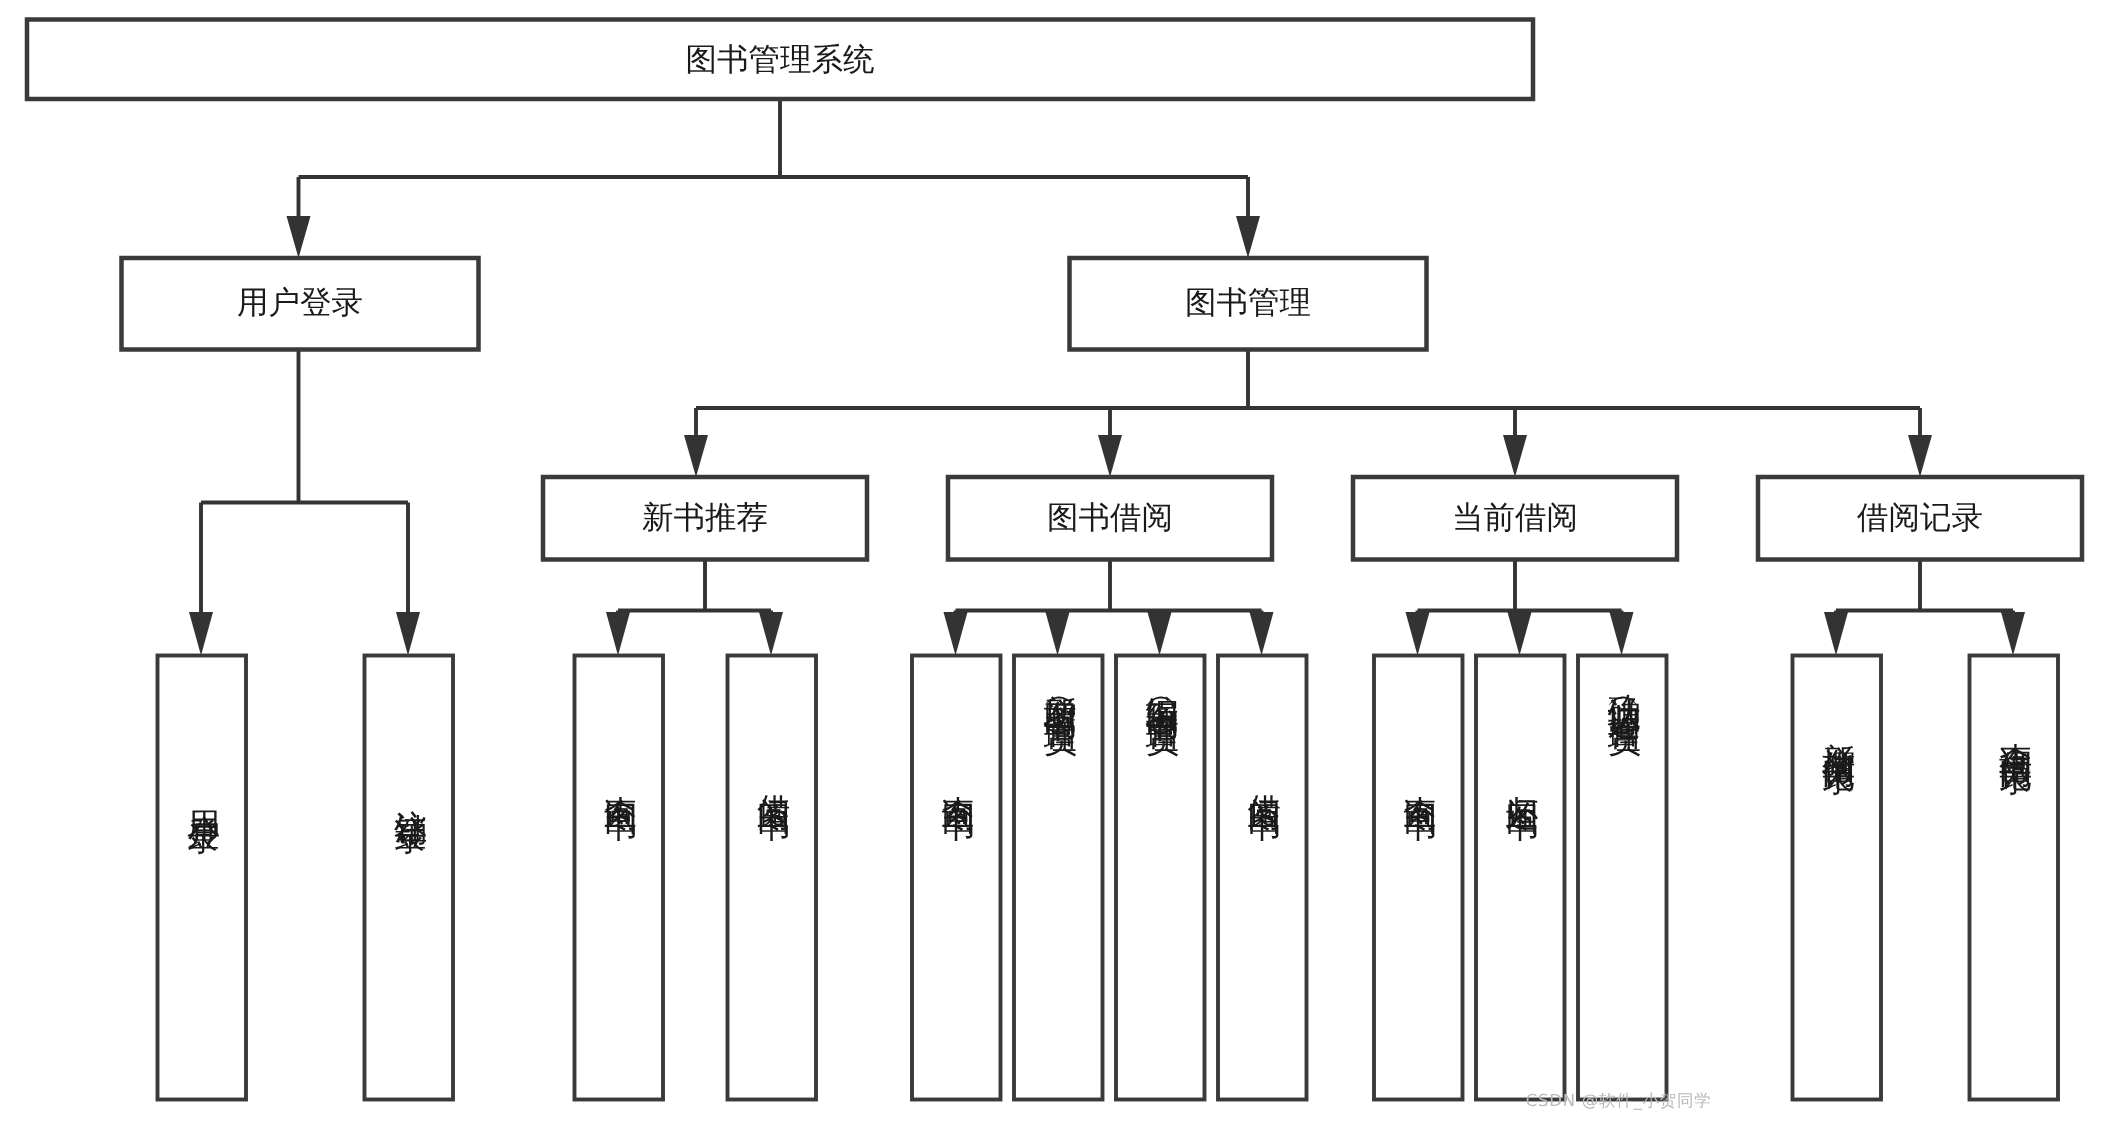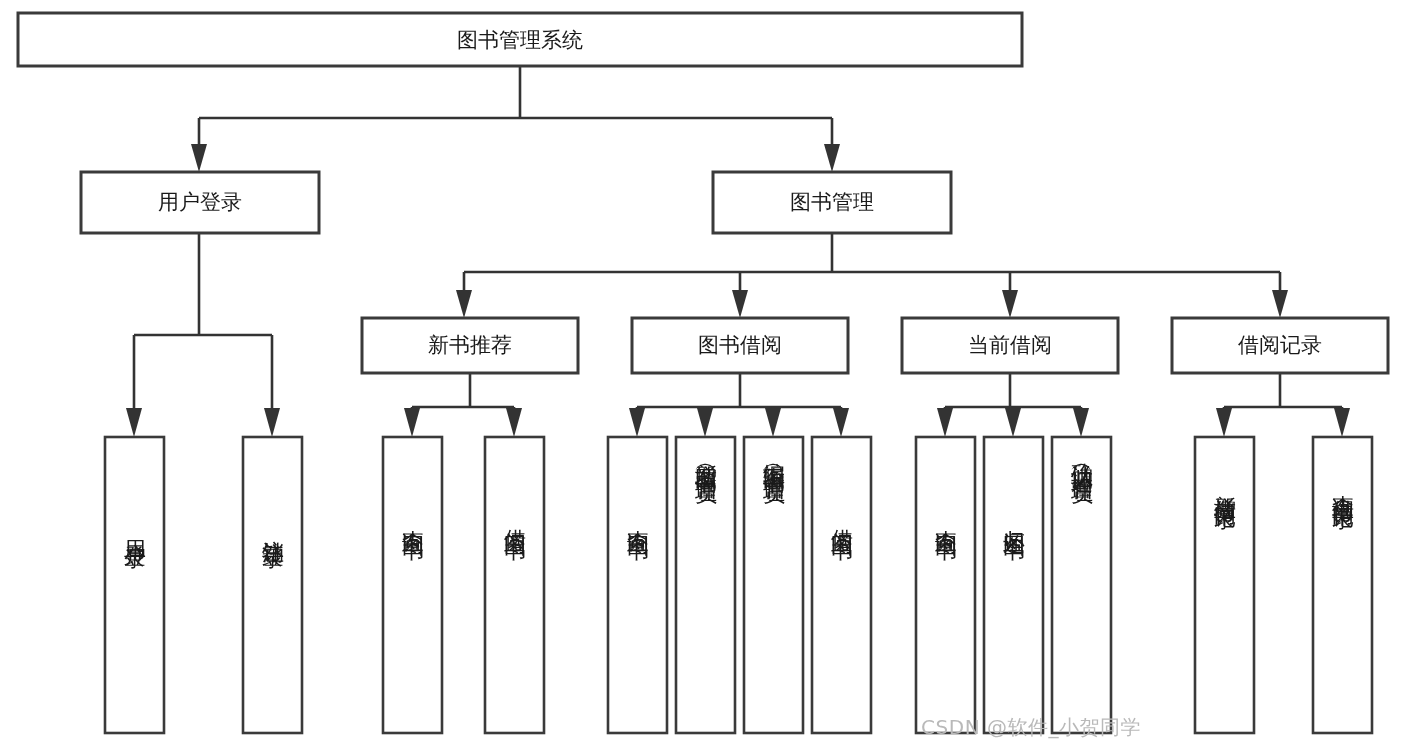--- a/index.html
+++ b/index.html
@@ -68,21 +68,21 @@
     line-height: 1.22;
     letter-spacing: 3px;
     color: #1a1a1a;
     white-space: nowrap;
   }
   .watermark {
     position: absolute;
     right: 8px;
     bottom: 6px;
     font-family: "DejaVu Sans", "Liberation Sans", sans-serif;
-    font-size: 20px;
+    font-size: 11px;
     color: #b9b9b9;
     letter-spacing: 0.5px;
     white-space: nowrap;
   }
 </style>
 </head>
 <body>
 
 <div id="diagram-root">
 

